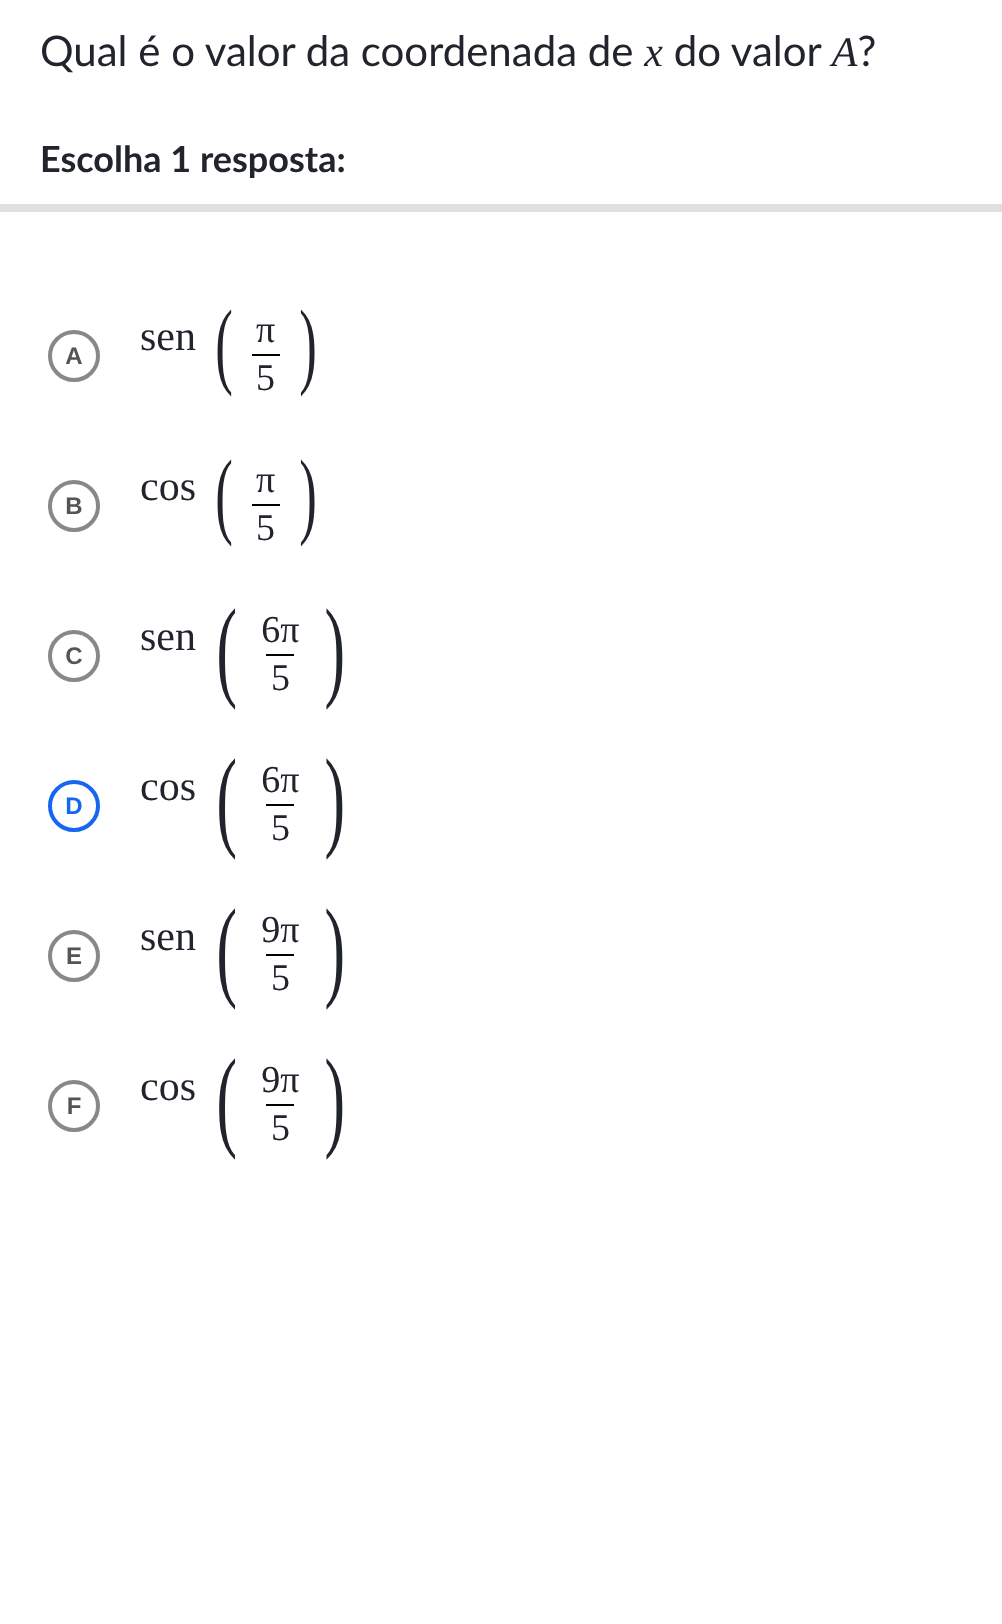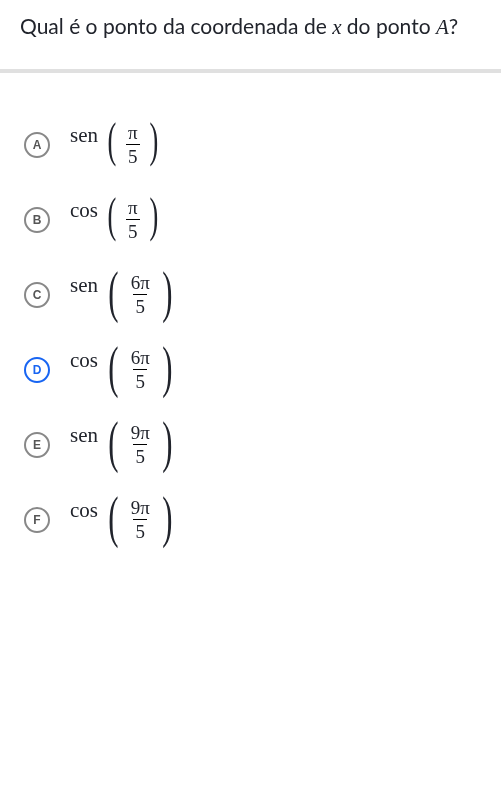--- a/index.html
+++ b/index.html
@@ -87,23 +87,24 @@
       vertical-align: middle;
     }
     .frac .num { padding: 0 2px 2px 2px; font-size: 19px; }
     .frac .den { border-top: 1px solid #000; padding: 2px 2px 0 2px; font-size: 19px; }
   </style>
 </head>
 <body>
 
 <div class="container">
   <div class="question">
-    <span>Qual é o ponto da coordenada de </span><span class="mathvar">x</span><span> do ponto </span><span class="mathvar">A</span><span>?</span>
+    <span>Qual é o valor da coordenada de </span><span class="mathvar">x</span><span> do valor </span><span class="mathvar">A</span><span>?</span>
   </div>
 
+  <div class="instruction">Escolha 1 resposta:</div>
 </div>
 
 <div class="progress"></div>
 
 <div class="container">
   <div class="options" id="options">
       <div class="option">
         <div class="radio">A</div>
         <div class="formula">
           <span class="func">sen</span>

